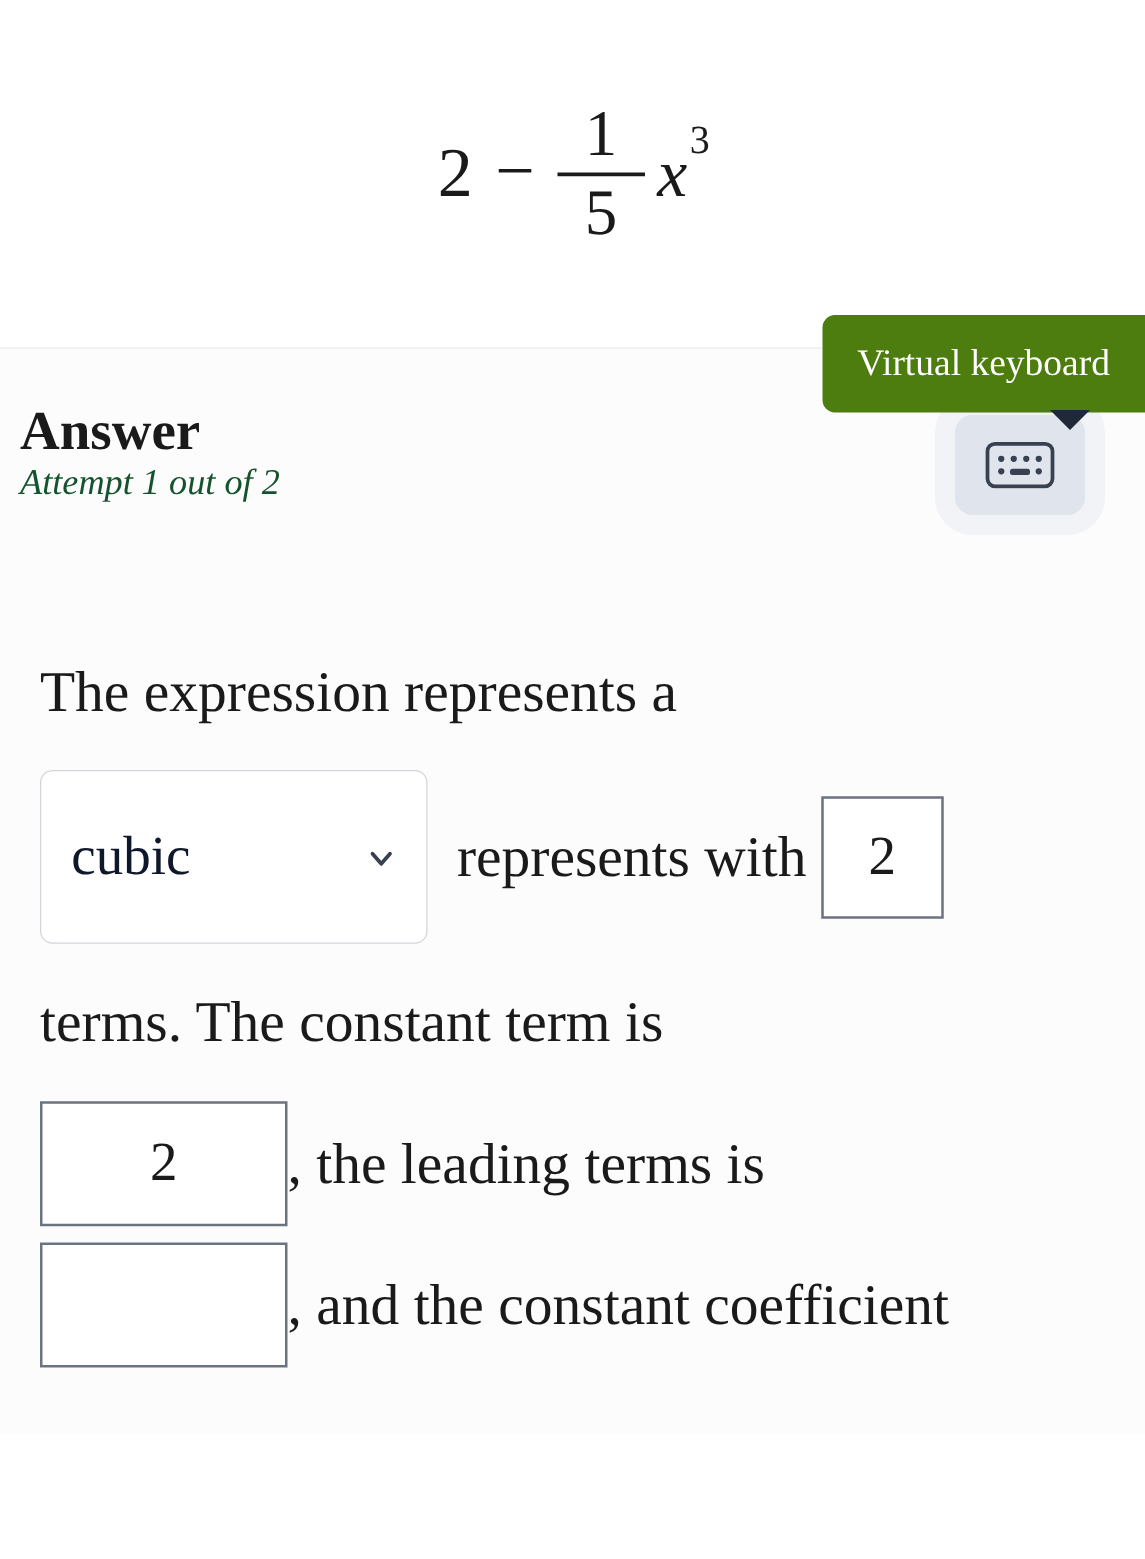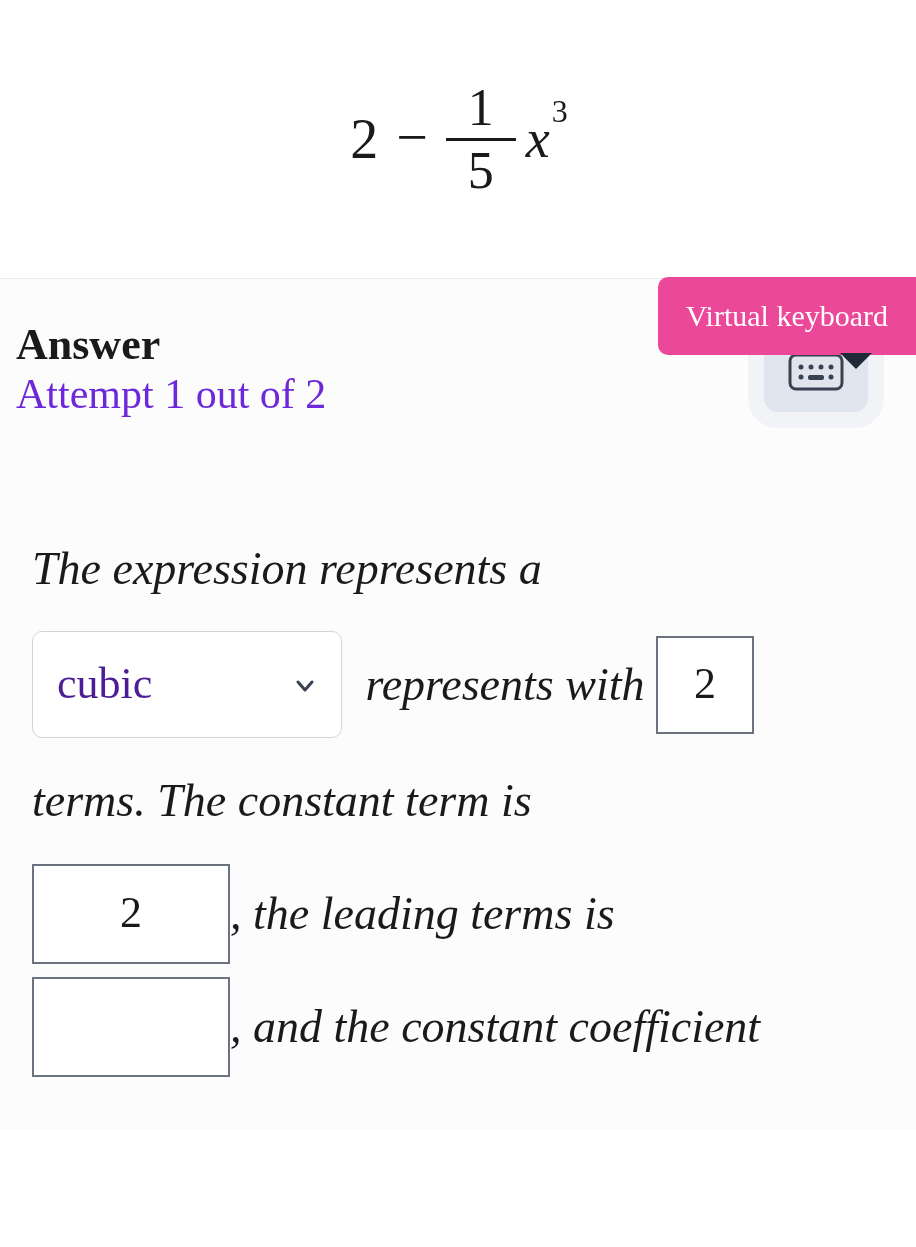--- a/index.html
+++ b/index.html
@@ -77,36 +77,36 @@
       padding: 40px 16px 20px 16px;
       position: relative;
     }
     .answer-title {
       font-size: 44px;
       font-weight: bold;
       color: #1a1a1a;
       font-family: Georgia, serif;
     }
     .attempt-text {
-      font-size: 42px;
-      color: #6d28d9;
-      font-family: Georgia, serif;
+      font-size: 29px;
+      color: #14532d;
+      font-family: Georgia, serif;
+      font-style: italic;
     }
     .tooltip-bubble {
       position: absolute;
       top: 252px;
       right: 0;
-      background: #ec4899;
+      background: #4d7c0f;
       color: #ffffff;
       padding: 22px 28px;
       font-size: 30px;
       border-radius: 10px 0 0 10px;
       font-family: Georgia, serif;
       z-index: 10;
-      margin-top: 25px;
     }
     .tooltip-arrow {
       position: absolute;
       bottom: -14px;
       right: 44px;
       width: 0;
       height: 0;
       border-left: 16px solid transparent;
       border-right: 16px solid transparent;
       border-top: 16px solid #1f2937;
@@ -137,35 +137,34 @@
       line-height: 2.2;
     }
     .sentence-row {
       display: flex;
       align-items: center;
       flex-wrap: wrap;
       margin-bottom: 12px;
     }
     .text-span {
       white-space: pre;
-      font-style: italic;
     }
     .dropdown {
       display: inline-flex;
       align-items: center;
       border: 1px solid #d1d5db;
       border-radius: 10px;
-      padding: 4px 24px;
+      padding: 20px 24px;
       font-size: 44px;
       background: #ffffff;
       font-family: Georgia, serif;
       margin-right: 12px;
       min-width: 310px;
       justify-content: space-between;
-      color: #4c1d95;
+      color: #0f172a;
     }
     .chevron {
       margin-left: 30px;
       color: #374151;
     }
     .input-box {
       display: inline-flex;
       align-items: center;
       justify-content: center;
       border: 2px solid #6b7280;

